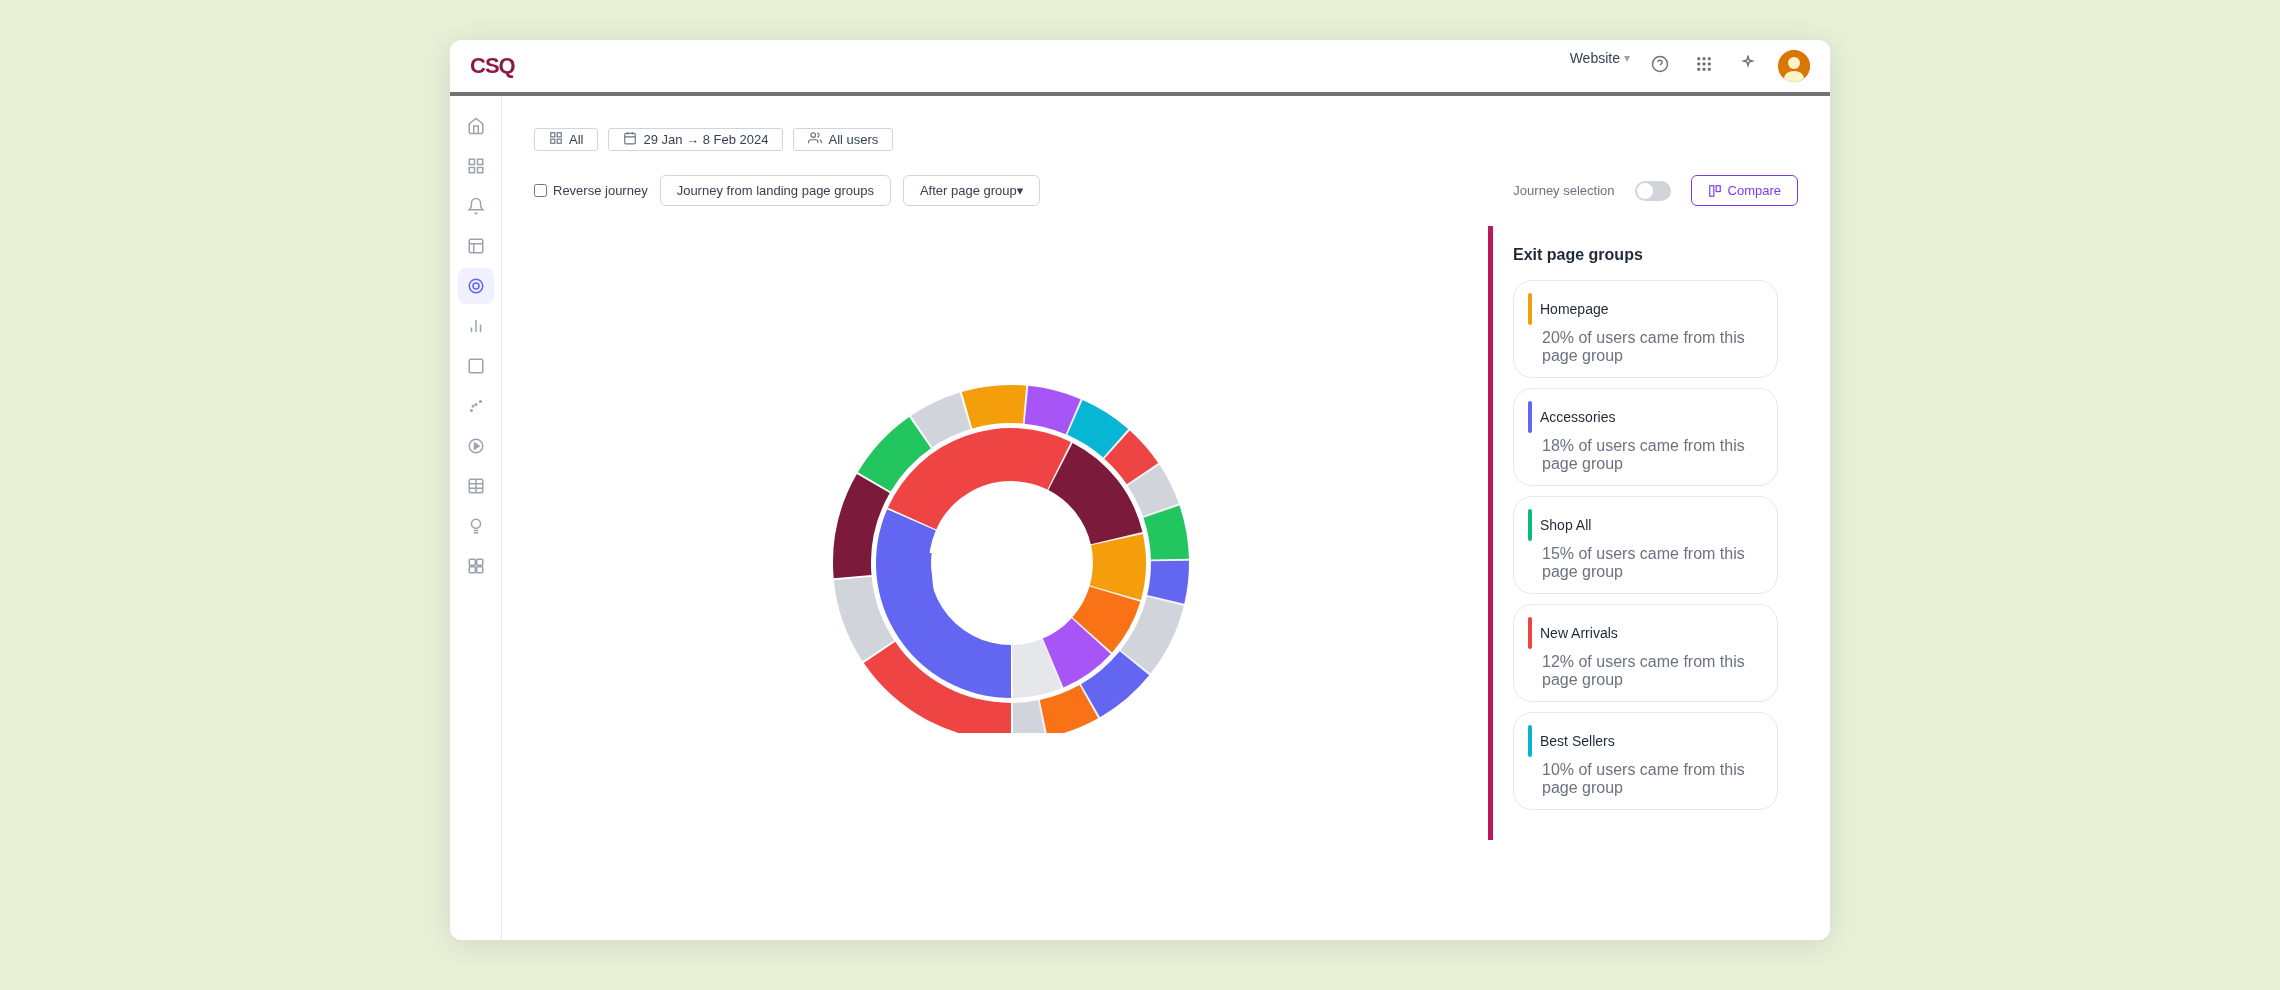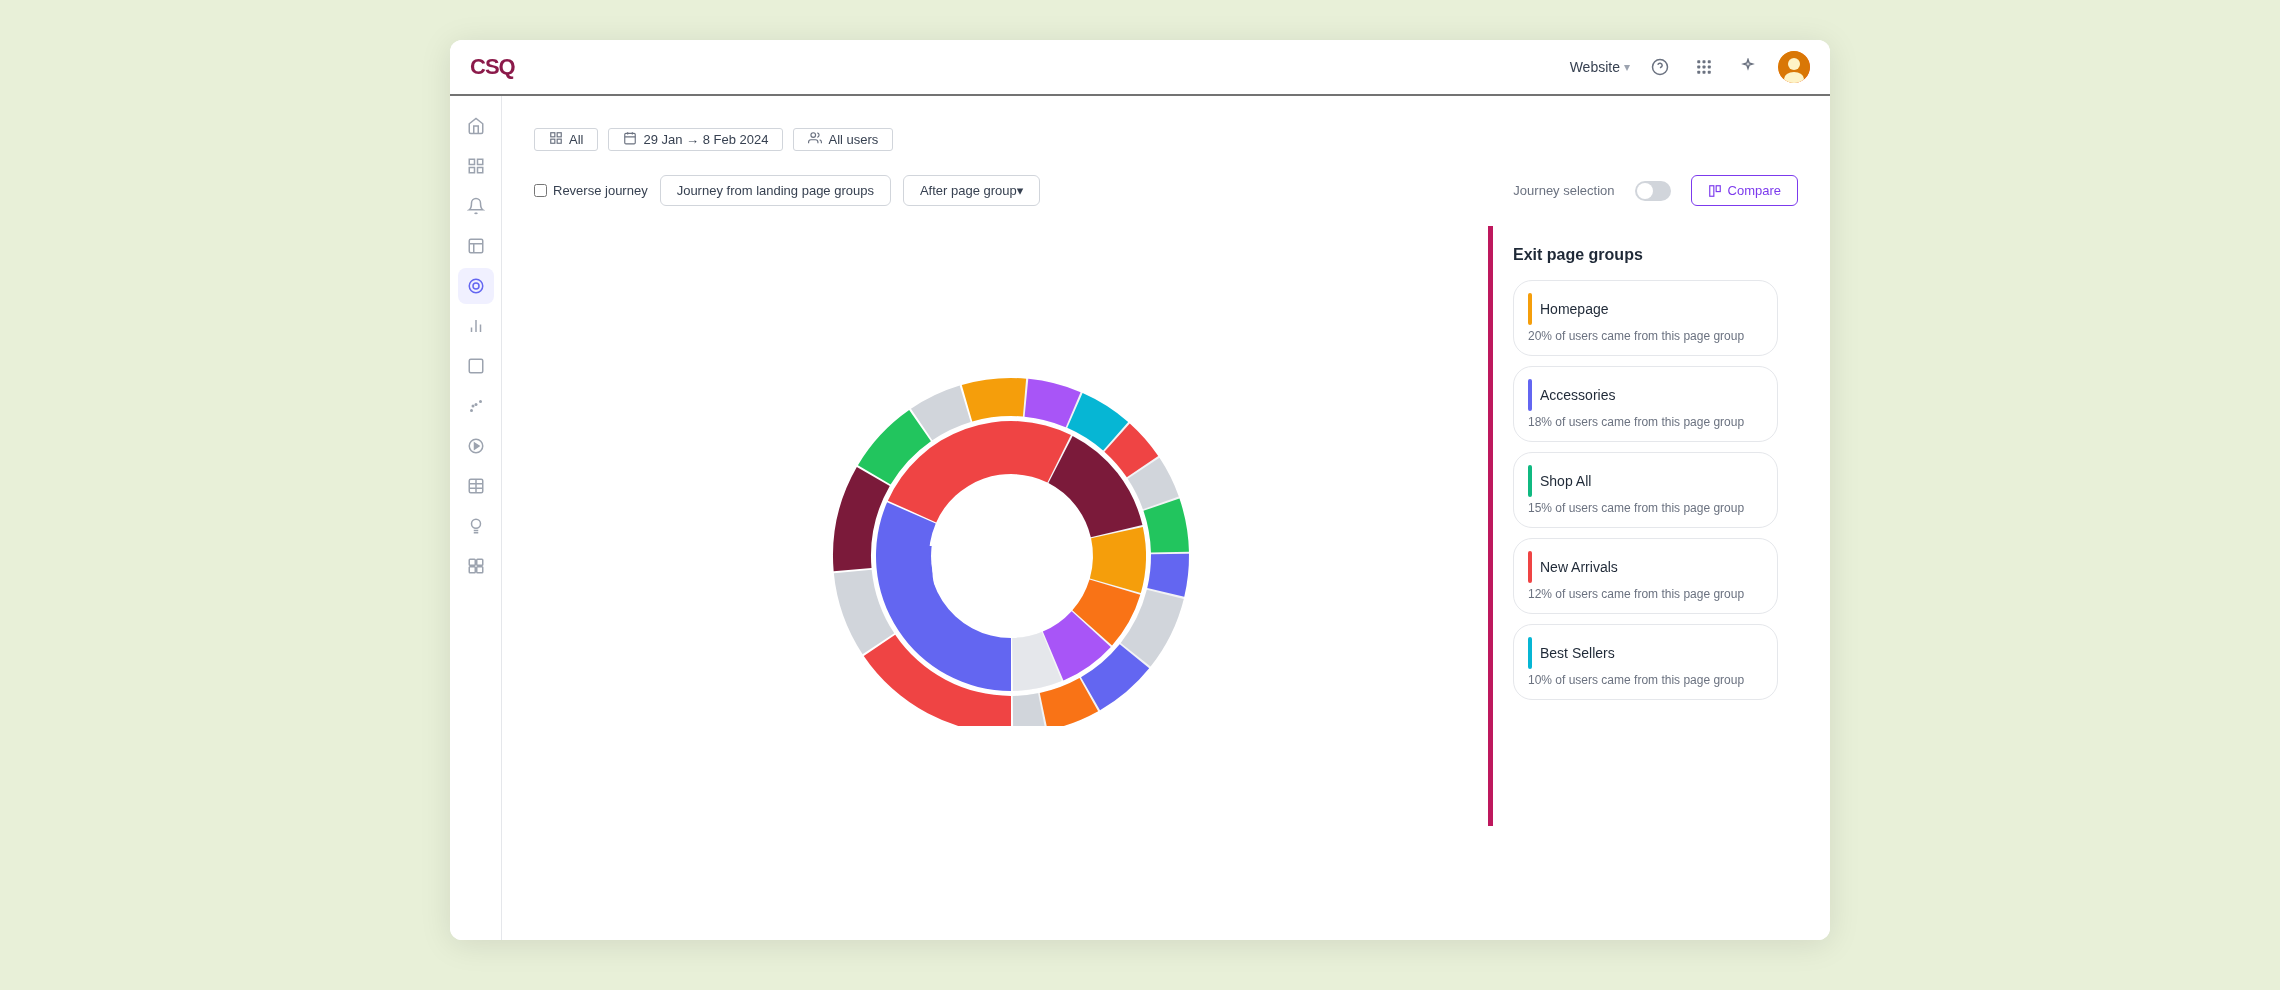--- a/index.html
+++ b/index.html
@@ -18,36 +18,36 @@
       width: 1380px;
       min-height: 900px;
       display: flex;
       flex-direction: column;
       overflow: hidden;
       box-shadow: 0 4px 32px rgba(0,0,0,0.10);
     }
     
     .header {
       height: 56px;
-      border-bottom: 2px solid #737373;
+      border-bottom: 4px solid #737373;
       display: flex;
       align-items: center;
       justify-content: space-between;
       padding: 0 20px 0 20px;
       background: #fff;
     }
     .header-logo {
       font-weight: 900;
       font-size: 22px;
       color: #8b1a4a;
       letter-spacing: -1px;
     }
     .header-right {
       display: flex;
-      align-items: center;
+      align-items: flex-start;
       gap: 16px;
       margin-left: 32px;
     }
     .header-website {
       display: flex;
       align-items: center;
       gap: 4px;
       font-size: 14px;
       color: #374151;
       cursor: pointer;
@@ -266,23 +266,23 @@
       height: 32px;
       border-radius: 3px;
       flex-shrink: 0;
     }
     .exit-item-name {
       font-size: 14px;
       font-weight: 500;
       color: #1f2937;
     }
     .exit-item-desc {
-      font-size: 12px;
+      font-size: 16px;
       color: #6b7280;
-      margin-left: 0;
+      margin-left: 14px;
     }
   </style>
 </head>
 <body>
 
 <div class="app-window">
 
   <div class="header">
     <div class="header-logo">CSQ</div>
     <div class="header-right">

